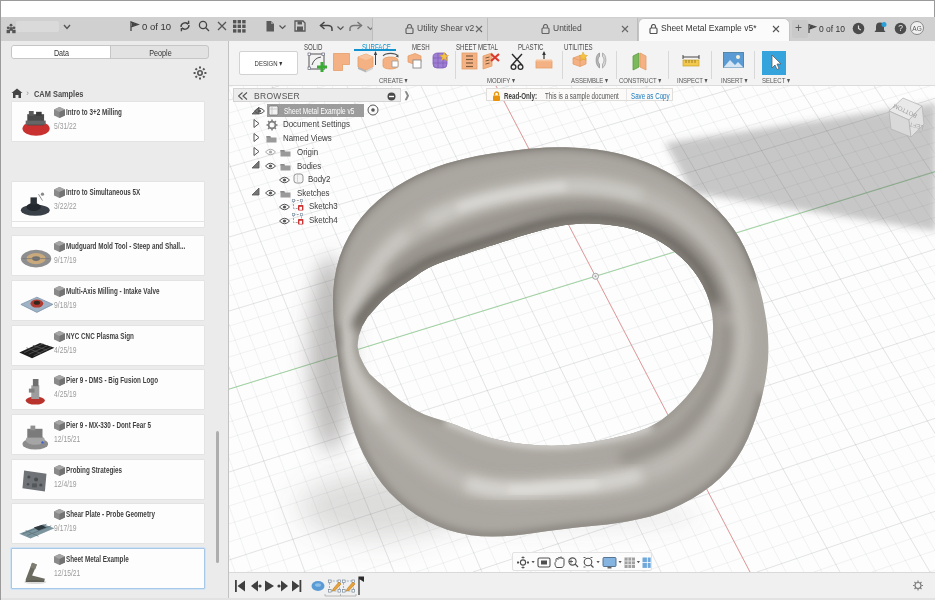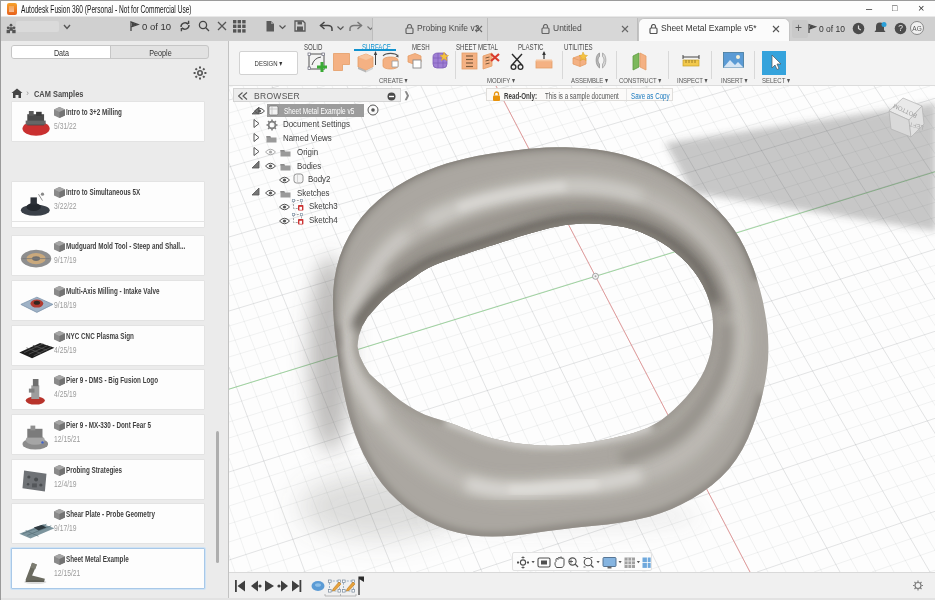--- a/index.html
+++ b/index.html
@@ -40,27 +40,20 @@
   #banner span { white-space:nowrap; transform:scaleX(0.73); transform-origin:0 0; }
   
   #navbar { position:absolute; left:283px; top:466px; width:140px; height:19px; background:rgba(252,252,252,0.92); border:1px solid #e3e3e3; border-radius:2px; }
   
   #timeline { position:absolute; left:228px; top:571px; width:707px; height:26px; background:#f0f0f0; border-top:1px solid #d9d9d9; }
   #bottomstrip { position:absolute; left:0; top:597px; width:935px; height:3px; background:#e2e2e2; }
 </style></head>
 <body>
 <div id="app">
 
-  <div id="titlebar">
-    <div id="fusicon"></div>
-    <div id="titletext">Autodesk Fusion 360 (Personal - Not for Commercial Use)</div>
-    <div class="winctl" style="left:865px;top:1px;">–</div>
-    <div class="winctl" style="left:891px;top:2px;font-size:9px;">□</div>
-    <div class="winctl" style="left:917px;top:1px;">×</div>
-  </div>
 
   <div id="row2">
   <svg width="20" height="14" style="position:absolute;left:5px;top:6px;">
     <g fill="#555">
           <circle cx="5" cy="2.2" r="1.4"></circle>
           <circle cx="2.2" cy="4.8" r="1.4"></circle>
           <circle cx="8" cy="4.8" r="1.4"></circle>
           <rect x="3.4" y="4.2" width="3.4" height="3.6"></rect>
           <rect x="0.6" y="6.8" width="3.4" height="3.4"></rect>
           <rect x="6.2" y="6.8" width="3.4" height="3.4"></rect>
@@ -126,21 +119,21 @@
       </svg>
   <svg style="position:absolute;left:366px;top:9px;" width="7" height="5">
         <path d="M0.5 0.5 L3.5 3.5 L6.5 0.5" fill="none" stroke="#777" stroke-width="1.2"></path>
       </svg>
 
   <div style="position:absolute;left:371px;top:1px;width:116px;height:23px;background:#d7d7d7;border-left:1px solid #bdbdbd;border-right:1px solid #bdbdbd;"></div>
   <svg style="position:absolute;left:404px;top:7px;" width="9" height="10">
         <rect x="1" y="4" width="7" height="5.5" rx="1" fill="none" stroke="#666" stroke-width="1.2"></rect>
         <path d="M2.5 4 V2.5 a2 2 0 0 1 4 0 V4" fill="none" stroke="#666" stroke-width="1.2"></path>
       </svg>
-  <div style="position:absolute;left:416px;top:6px;font-size:8.5px;color:#4a4a4a;">Probing Knife v2</div>
+  <div style="position:absolute;left:416px;top:6px;font-size:8.5px;color:#4a4a4a;">Utility Shear v2</div>
   <svg style="position:absolute;left:474px;top:8px;" width="8" height="8">
         <path d="M1 1 L7 7 M7 1 L1 7" stroke="#666" stroke-width="1.1"></path>
       </svg>
   <div style="position:absolute;left:487px;top:1px;width:150px;height:23px;background:#d7d7d7;border-right:1px solid #bdbdbd;"></div>
   <svg style="position:absolute;left:540px;top:7px;" width="9" height="10">
         <rect x="1" y="4" width="7" height="5.5" rx="1" fill="none" stroke="#666" stroke-width="1.2"></rect>
         <path d="M2.5 4 V2.5 a2 2 0 0 1 4 0 V4" fill="none" stroke="#666" stroke-width="1.2"></path>
       </svg>
   <div style="position:absolute;left:552px;top:6px;font-size:8.5px;color:#4a4a4a;">Untitled</div>
   <svg style="position:absolute;left:620px;top:8px;" width="8" height="8">

